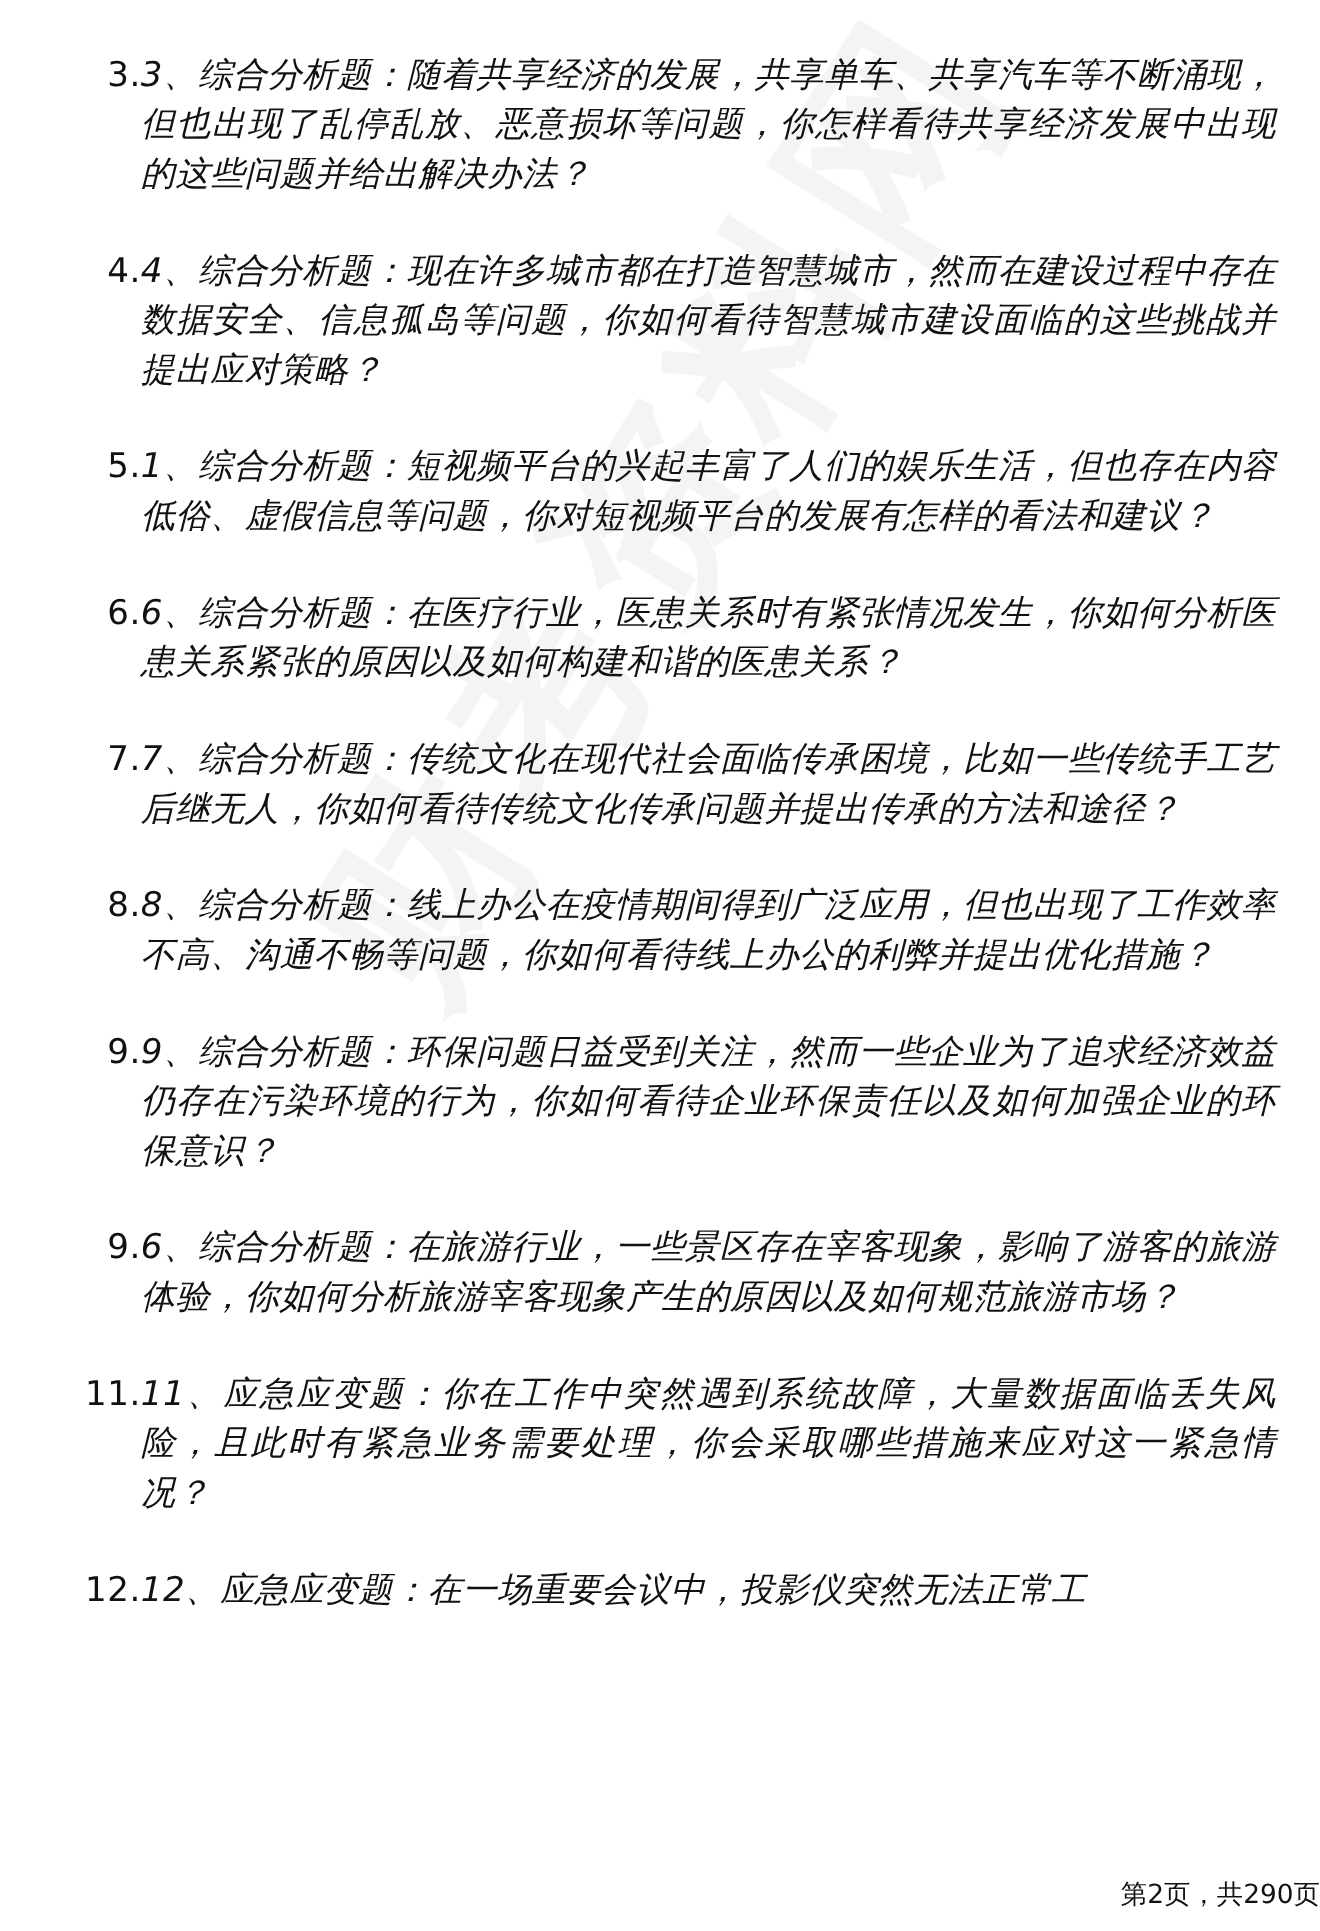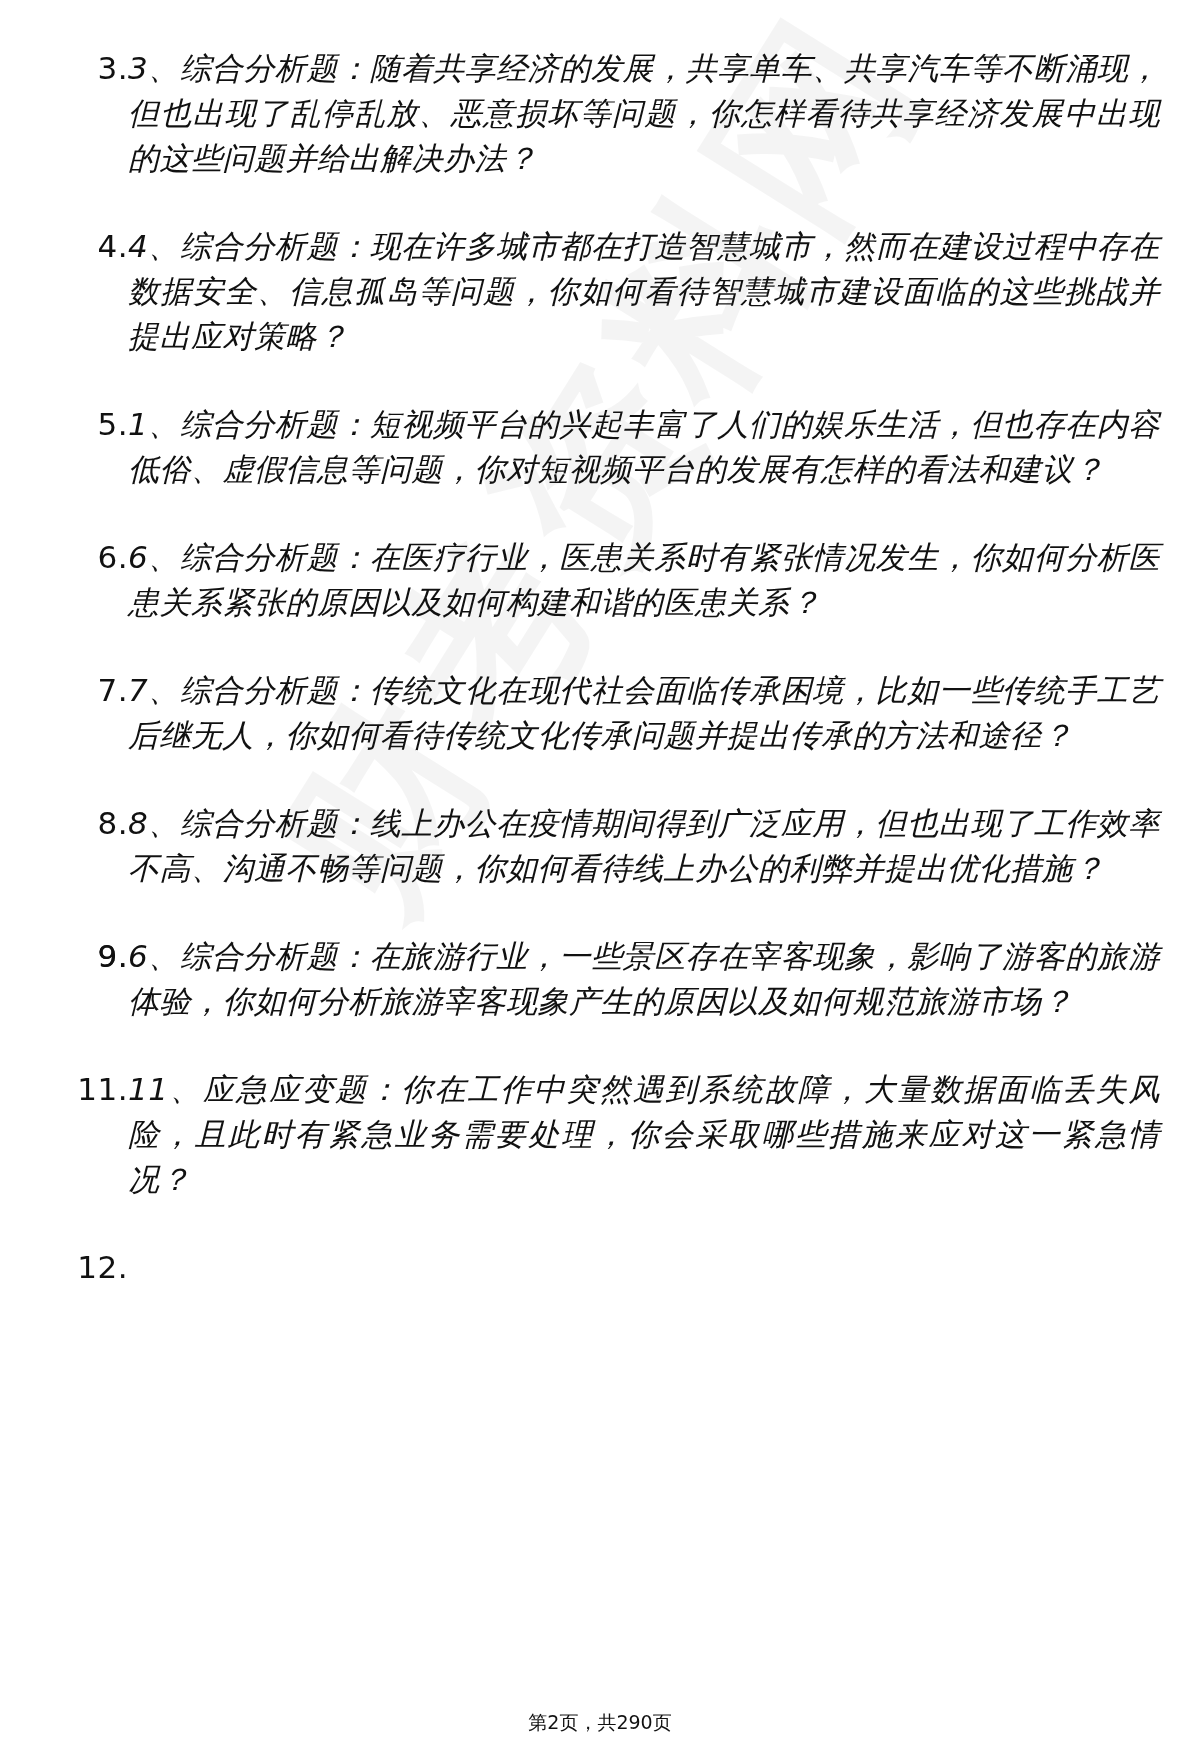--- a/index.html
+++ b/index.html
@@ -66,22 +66,22 @@
     display: block;
     width: 1032px;
     text-align: justify;
     font-style: italic;
   }
   .footer {
     position: absolute;
     left: 0;
     top: 1704px;
     width: 1200px;
-    text-align: center;
-    font-size: 19px;
+    text-align: right;
+    font-size: 24px;
     line-height: 36px;
   }
 </style>
 </head>
 <body>
 
 <div class="watermark">财考资料网</div>
 
 <div class="page">
   <ol class="qlist">
@@ -104,28 +104,30 @@
     <li class="qitem">
       <span class="qnum">7.</span>
       <span class="qtext">7、综合分析题：传统文化在现代社会面临传承困境，比如一些传统手工艺后继无人，你如何看待传统文化传承问题并提出传承的方法和途径？</span>
     </li>
     <li class="qitem">
       <span class="qnum">8.</span>
       <span class="qtext">8、综合分析题：线上办公在疫情期间得到广泛应用，但也出现了工作效率不高、沟通不畅等问题，你如何看待线上办公的利弊并提出优化措施？</span>
     </li>
     <li class="qitem">
       <span class="qnum">9.</span>
+      <span class="qtext">9、综合分析题：环保问题日益受到关注，然而一些企业为了追求经济效益仍存在污染环境的行为，你如何看待企业环保责任以及如何加强企业的环保意识？</span>
     </li>
     <li class="qitem">
       <span class="qnum">9.</span>
       <span class="qtext">6、综合分析题：在旅游行业，一些景区存在宰客现象，影响了游客的旅游体验，你如何分析旅游宰客现象产生的原因以及如何规范旅游市场？</span>
     </li>
     <li class="qitem">
       <span class="qnum">11.</span>
       <span class="qtext">11、应急应变题：你在工作中突然遇到系统故障，大量数据面临丢失风险，且此时有紧急业务需要处理，你会采取哪些措施来应对这一紧急情况？</span>
     </li>
     <li class="qitem">
       <span class="qnum">12.</span>
+      <span class="qtext">12、应急应变题：在一场重要会议中，投影仪突然无法正常工</span>
     </li>
   </ol>
 
   <div class="footer">第2页，共290页</div>
 </div>
 
 </body></html>

